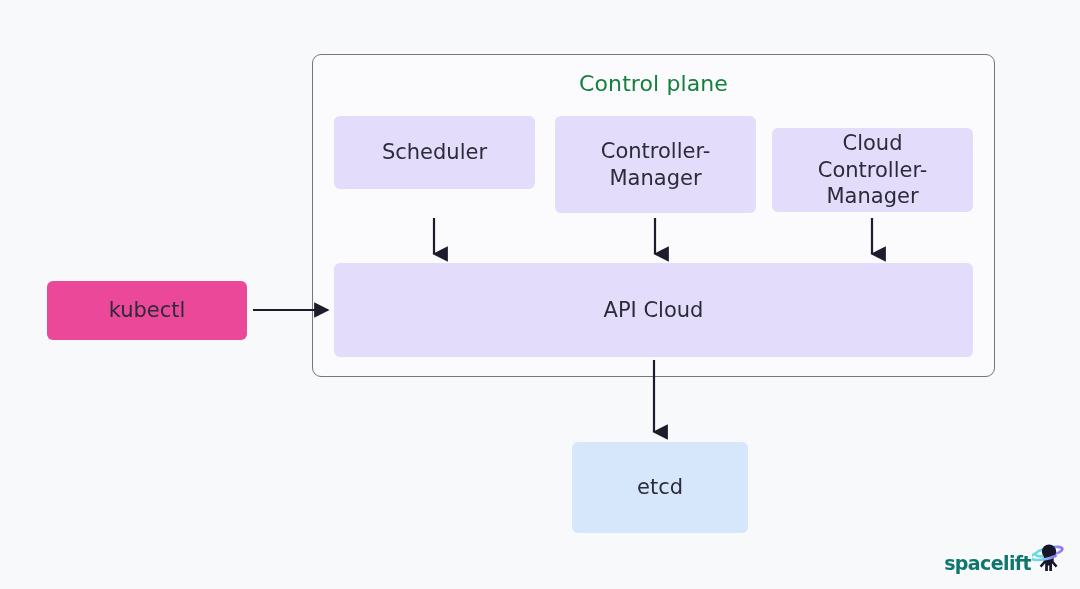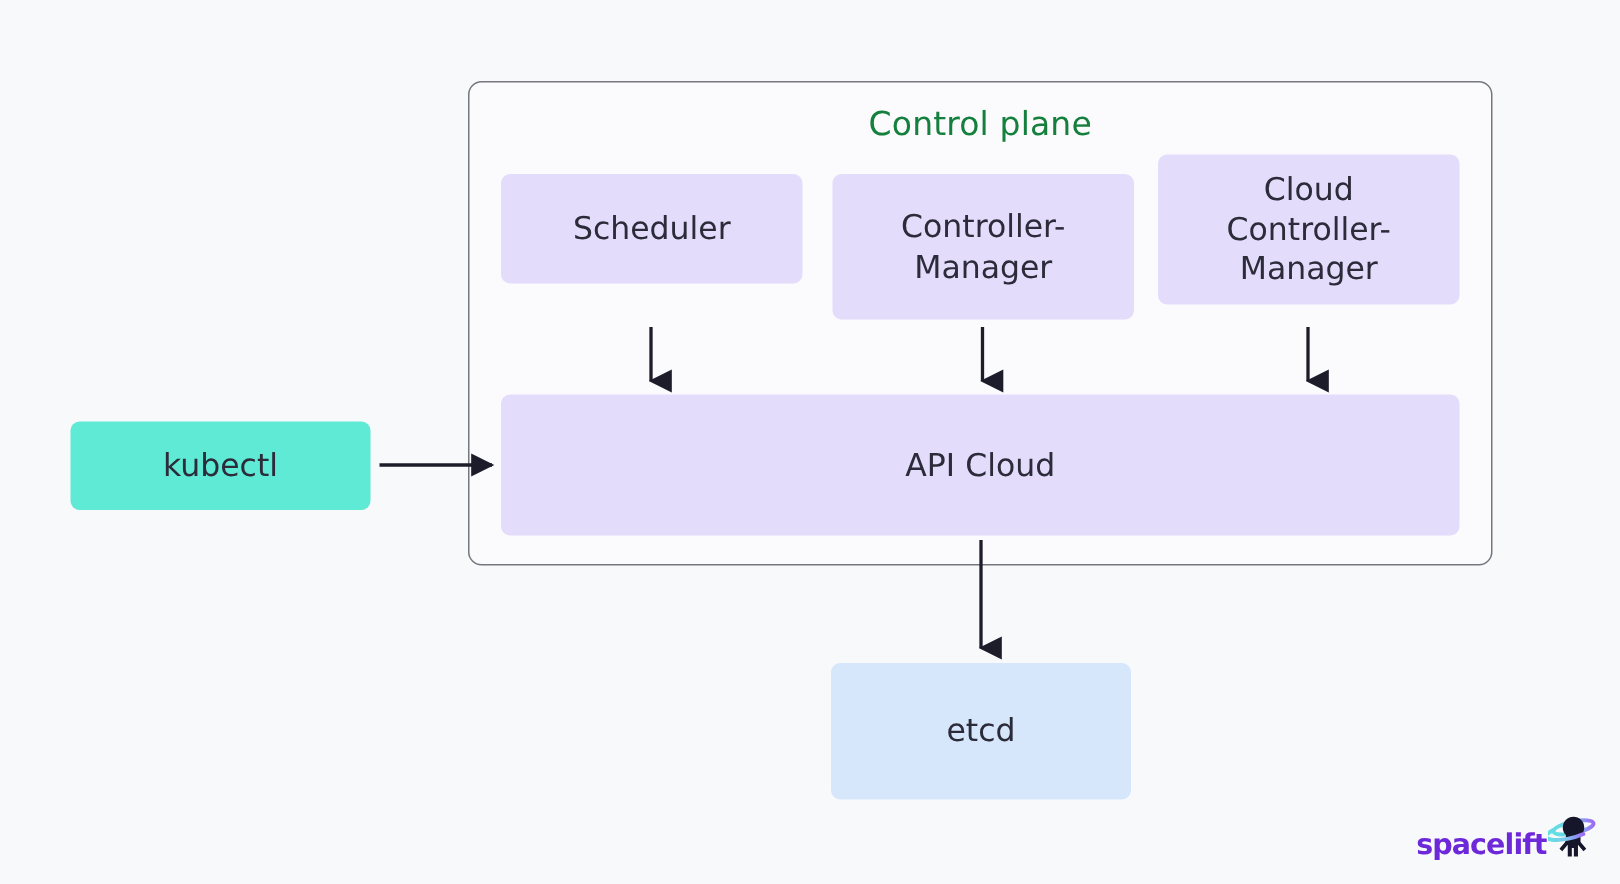--- a/index.html
+++ b/index.html
@@ -58,29 +58,29 @@
     border-radius: 6px;
     font-size: 21px;
     font-weight: 400;
     line-height: 1.28;
     color: #2b2b3a;
     padding: 4px 8px;
   }
 
   .node-purple { background: #e4dcfb; }
   .node-blue   { background: #d7e7fb; }
-  .node-gray   { background: #5eead4; }
+  .node-gray   { background: #ec4899; }
 
   
   .node-scheduler          { left: 334px; top: 116px; width: 201px; height: 73px; }
   .node-controller-manager { left: 555px; top: 116px; width: 201px; height: 97px; }
-  .node-cloud-cm           { left: 772px; top: 103px; width: 201px; height: 100px; }
+  .node-cloud-cm           { left: 772px; top: 128px; width: 201px; height: 84px; }
   .node-api-server         { left: 334px; top: 263px; width: 639px; height: 94px; }
   .node-kubectl            { left: 47px;  top: 281px; width: 200px; height: 59px; }
-  .node-etcd               { left: 554px; top: 442px; width: 200px; height: 91px; }
+  .node-etcd               { left: 572px; top: 442px; width: 176px; height: 91px; }
 
   .node-cloud-cm .label-multiline {
     white-space: pre-line;
   }
 
   
   #arrows {
     position: absolute;
     left: 0; top: 0;
     width: 1080px;
@@ -96,21 +96,21 @@
     display: flex;
     align-items: flex-end;
     gap: 1px;
   }
 
   .logo-text {
     font-family: "DejaVu Sans", "Liberation Sans", sans-serif;
     font-size: 19px;
     font-weight: 700;
     letter-spacing: -0.6px;
-    color: #6d28d9;
+    color: #0f766e;
     line-height: 1;
     padding-bottom: 2px;
   }
 
   .logo-mark {
     width: 34px;
     height: 34px;
     display: block;
   }
 </style>

